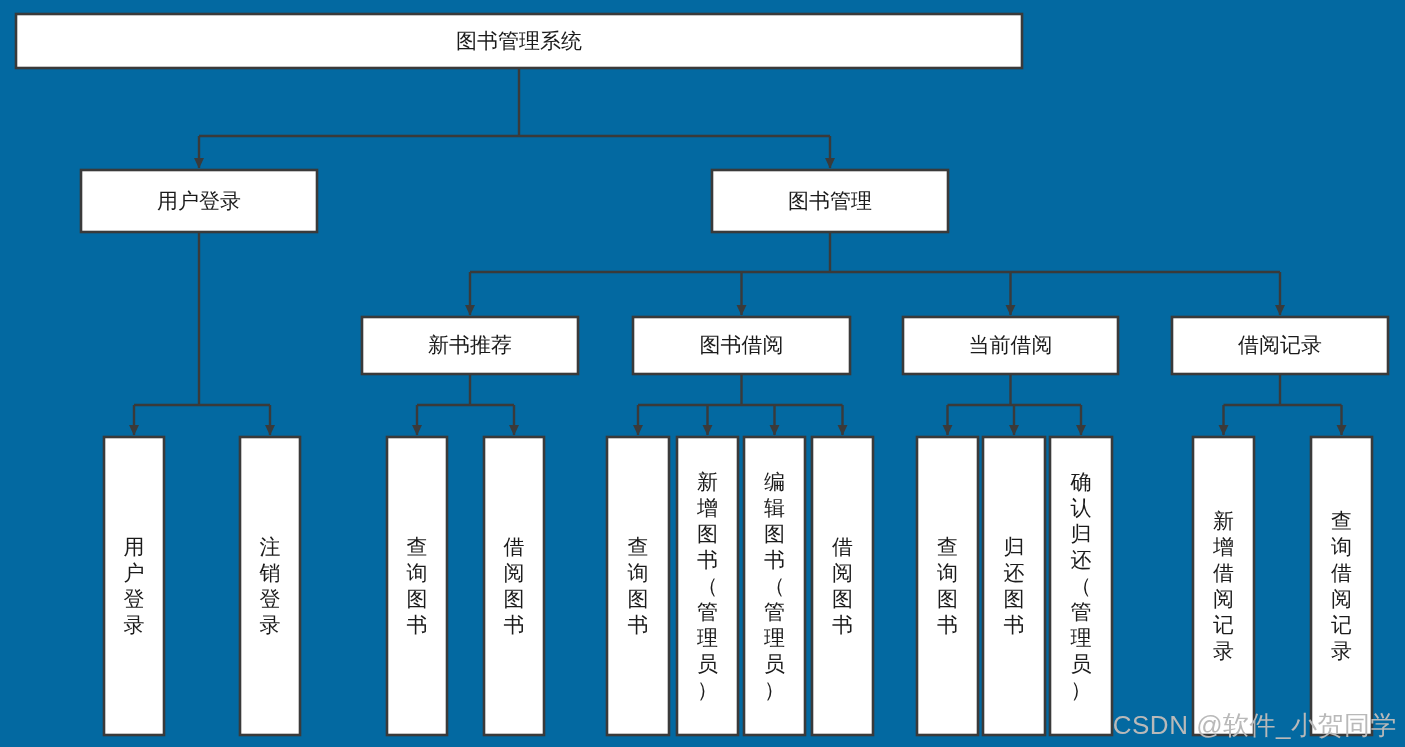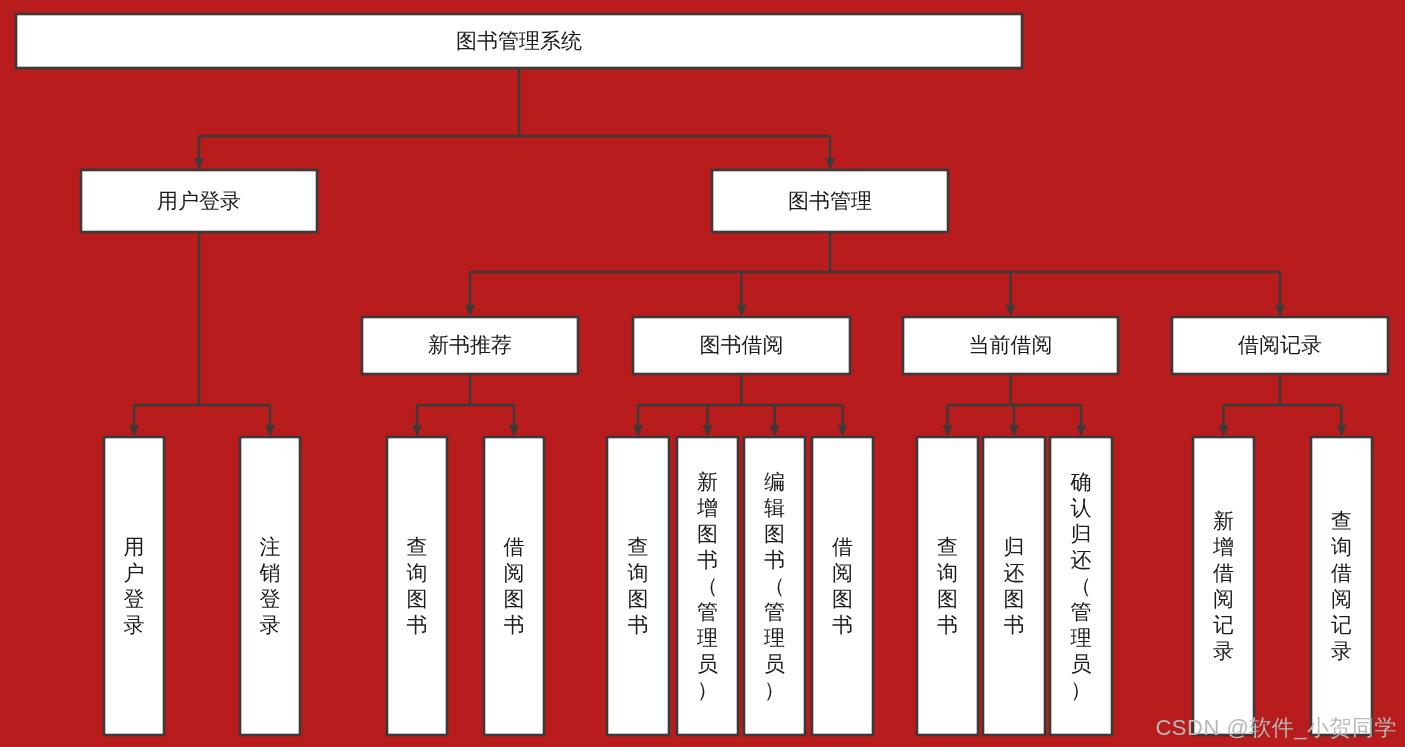--- a/index.html
+++ b/index.html
@@ -10,21 +10,21 @@
   body {
     width: 1405px;
     height: 747px;
     font-family: "Liberation Sans", "DejaVu Sans", sans-serif;
     overflow: hidden;
   }
   #diagram-root {
     position: relative;
     width: 1405px;
     height: 747px;
-    background: #b91c1c;
+    background: #0369a1;
   }
   svg#flow {
     position: absolute;
     left: 0;
     top: 0;
     width: 1405px;
     height: 747px;
   }
   .node-rect {
     fill: #ffffff;
@@ -51,21 +51,21 @@
     font-family: "Liberation Sans", "DejaVu Sans", sans-serif;
     font-size: 21px;
     fill: #1b1b1b;
     text-anchor: middle;
   }
   .watermark-text {
     position: absolute;
     right: 8px;
     bottom: 4px;
     font-family: "Liberation Sans", "DejaVu Sans", sans-serif;
-    font-size: 22px;
+    font-size: 26px;
     color: #b9b9b9;
     letter-spacing: 0.5px;
     white-space: nowrap;
     user-select: none;
   }
 </style>
 </head>
 <body>
 
 <div id="diagram-root">

